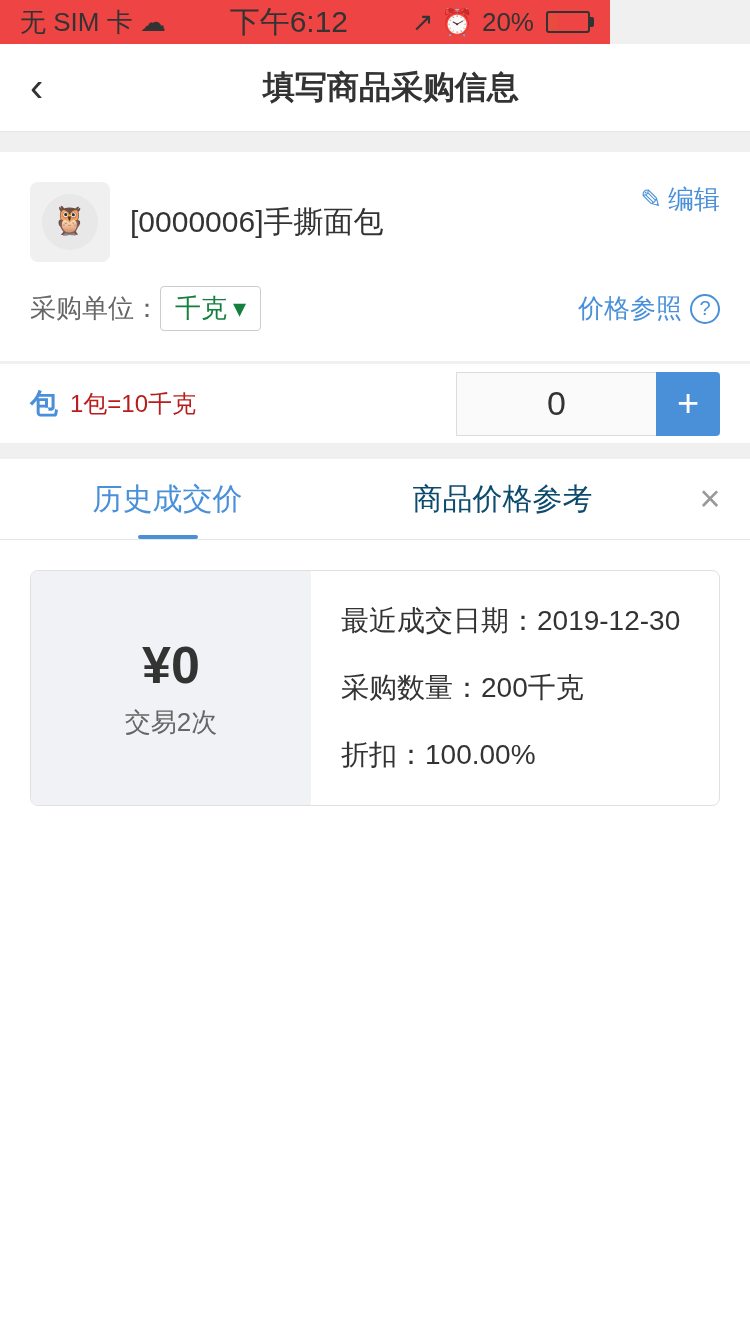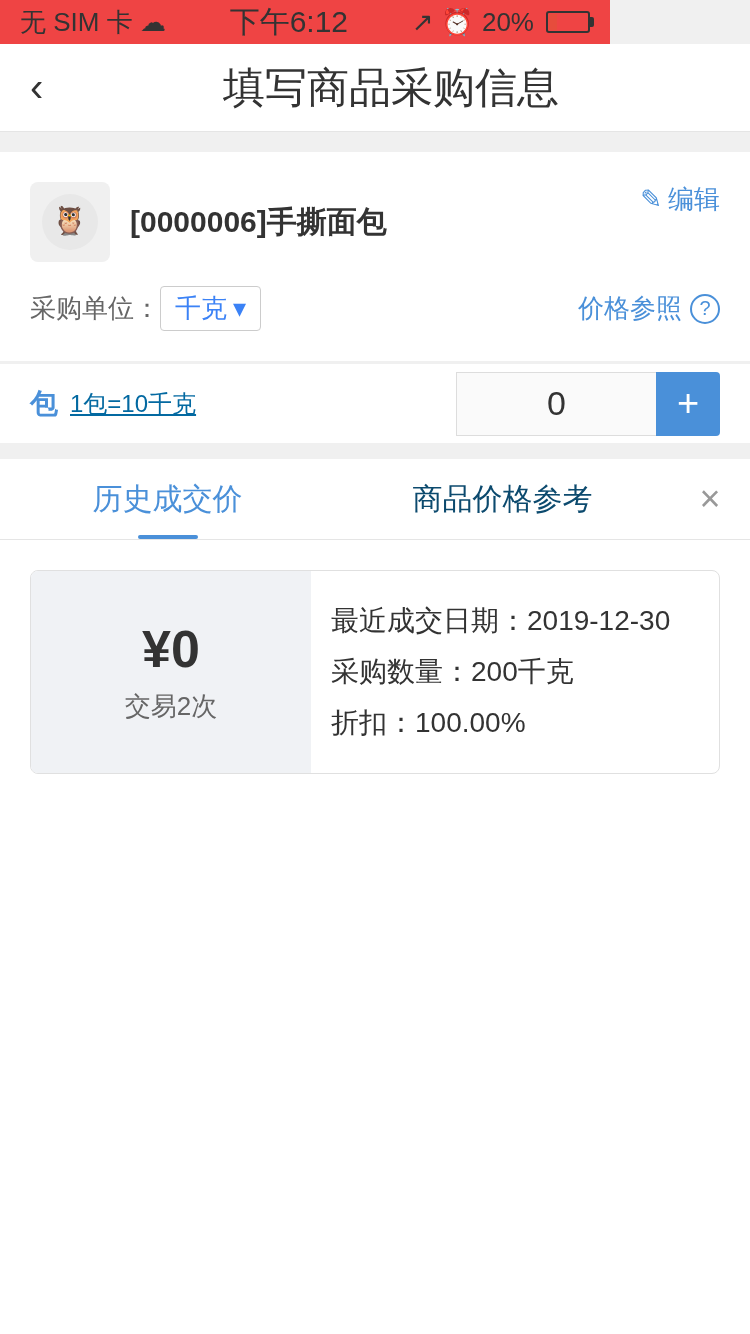--- a/index.html
+++ b/index.html
@@ -71,22 +71,22 @@
     .nav-back {
       position: absolute;
       left: 30px;
       font-size: 40px;
       color: #333;
       cursor: pointer;
       display: flex;
       align-items: center;
     }
     .nav-title {
-      font-size: 42px;
-      font-weight: 400;
+      font-size: 32px;
+      font-weight: 700;
       color: #333;
       margin-left: 32px;
     }
 
     
     .product-section {
       background: #fff;
       margin-top: 20px;
       padding: 30px;
     }
@@ -112,21 +112,21 @@
       flex-shrink: 0;
       overflow: hidden;
     }
     .product-thumbnail svg {
       width: 60px;
       height: 60px;
     }
     .product-name {
       font-size: 30px;
       color: #333;
-      font-weight: 700;
+      font-weight: 400;
     }
     .edit-btn {
       display: flex;
       align-items: center;
       gap: 6px;
       color: #4a90d9;
       font-size: 26px;
       cursor: pointer;
       flex-shrink: 0;
     }
@@ -144,21 +144,21 @@
       align-items: center;
     }
     .unit-dropdown {
       display: inline-flex;
       align-items: center;
       gap: 6px;
       border: 1px solid #ccc;
       border-radius: 4px;
       padding: 4px 14px;
       font-size: 26px;
-      color: #3b82f6;
+      color: #15803d;
       background: #fff;
     }
     .price-ref {
       display: flex;
       align-items: center;
       gap: 8px;
       color: #4a90d9;
       font-size: 26px;
       cursor: pointer;
     }
@@ -192,22 +192,21 @@
       font-size: 28px;
       color: #333;
     }
     .qty-unit-main {
       font-size: 28px;
       font-weight: 600;
       color: #4a90d9;
     }
     .qty-unit-sub {
       font-size: 24px;
-      color: #0369a1;
-      text-decoration: underline;
+      color: #b91c1c;
     }
     .qty-controls {
       display: flex;
       align-items: center;
       gap: 0;
     }
     .qty-input-box {
       width: 200px;
       height: 64px;
       border: 1px solid #ddd;
@@ -308,25 +307,25 @@
       font-weight: 600;
       color: #333;
     }
     .history-count {
       font-size: 26px;
       color: #666;
       margin-top: 10px;
     }
     .history-right {
       flex: 1;
-      padding: 30px 20px;
+      padding: 30px 30px;
       display: flex;
       flex-direction: column;
       justify-content: center;
-      gap: 12px;
+      gap: 28px;
     }
     .history-detail-row {
       font-size: 28px;
       color: #333;
       line-height: 1.4;
     }
 
     
     .page-body {
       background: #fff;

